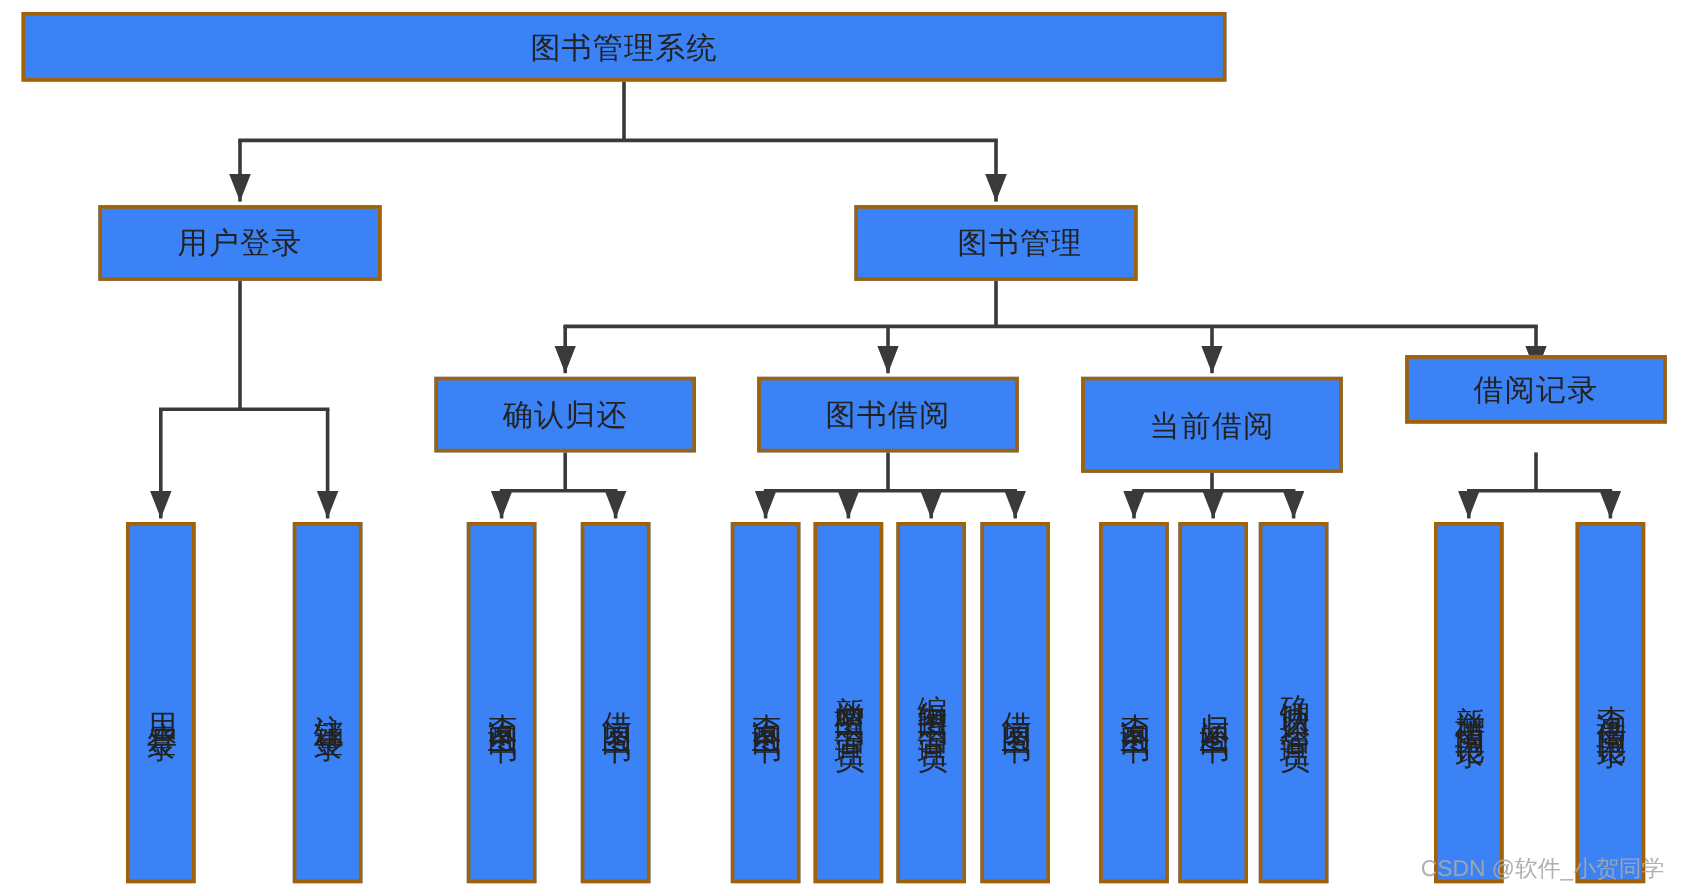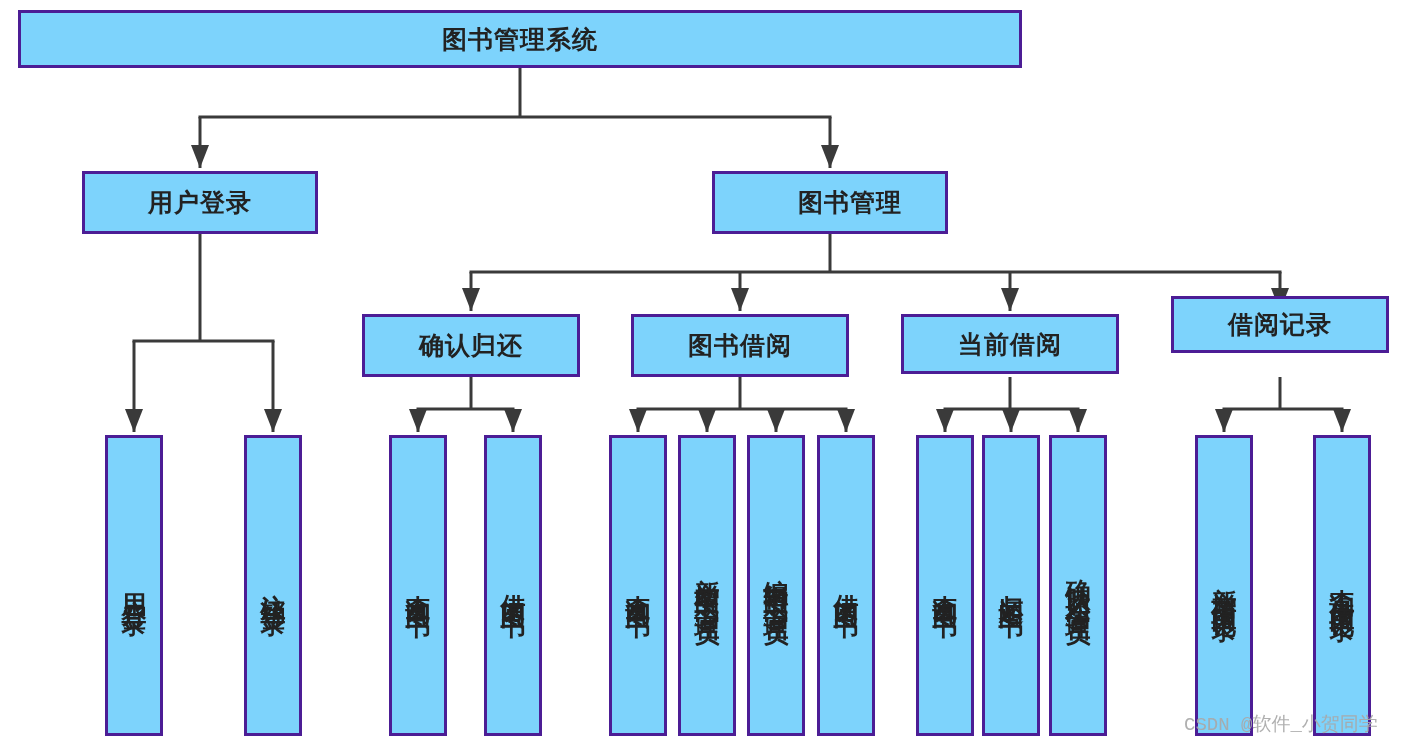--- a/index.html
+++ b/index.html
@@ -17,27 +17,26 @@
   }
   .connector-layer {
     position: absolute;
     left: 0; top: 0;
     width: 1405px; height: 747px;
     pointer-events: none;
   }
   .node {
     position: absolute;
     box-sizing: border-box;
-    border: 3px solid #4c1d95;
-    background: #7dd3fc;
+    border: 3px solid #a16207;
+    background: #3b82f6;
     display: flex;
     align-items: center;
     justify-content: center;
     color: #222222;
-    font-weight: bold;
   }
   .h-node {
     font-size: 25px;
     letter-spacing: 1px;
     white-space: nowrap;
   }
   .v-node {
     writing-mode: vertical-lr;
     text-orientation: mixed;
     font-size: 25px;
@@ -45,21 +44,20 @@
     line-height: 1;
   }
   .watermark {
     position: absolute;
     left: 1184px;
     top: 711px;
     font-size: 19px;
     color: rgba(168,168,168,0.92);
     white-space: nowrap;
     z-index: 5;
-    font-family: Liberation Mono, monospace;
   }
 </style>
 </head>
 <body>
 
 <div class="canvas">
 
   <svg class="connector-layer" viewBox="0 0 1405 747" xmlns="http://www.w3.org/2000/svg">
     <defs>
       <marker id="arw" markerUnits="userSpaceOnUse" markerWidth="26" markerHeight="20" refX="23" refY="10" orient="auto">
@@ -110,21 +108,21 @@
     </g>
   </svg>
 
   <div class="node h-node" style="left:18px; top:10px; width:1004px; height:58px;">图书管理系统</div>
 
   <div class="node h-node" style="left:82px; top:171px; width:236px; height:63px;">用户登录</div>
   <div class="node h-node" style="left:712px; top:171px; width:236px; height:63px;padding-left:40px;">图书管理</div>
 
   <div class="node h-node" style="left:362px; top:314px; width:218px; height:63px;">确认归还</div>
   <div class="node h-node" style="left:631px; top:314px; width:218px; height:63px;">图书借阅</div>
-  <div class="node h-node" style="left:901px; top:314px; width:218px; height:60px;">当前借阅</div>
+  <div class="node h-node" style="left:901px; top:314px; width:218px; height:80px;">当前借阅</div>
   <div class="node h-node" style="left:1171px; top:296px; width:218px; height:57px;">借阅记录</div>
 
   <div class="node v-node" style="left:105px; top:435px; width:58px; height:301px;">用户登录</div>
   <div class="node v-node" style="left:244px; top:435px; width:58px; height:301px;">注销登录</div>
 
   <div class="node v-node" style="left:389px; top:435px; width:58px; height:301px;">查询图书</div>
   <div class="node v-node" style="left:484px; top:435px; width:58px; height:301px;">借阅图书</div>
 
   <div class="node v-node" style="left:609px; top:435px; width:58px; height:301px;">查询图书</div>
   <div class="node v-node" style="left:678px; top:435px; width:58px; height:301px;">新增图书（管理员）</div>

